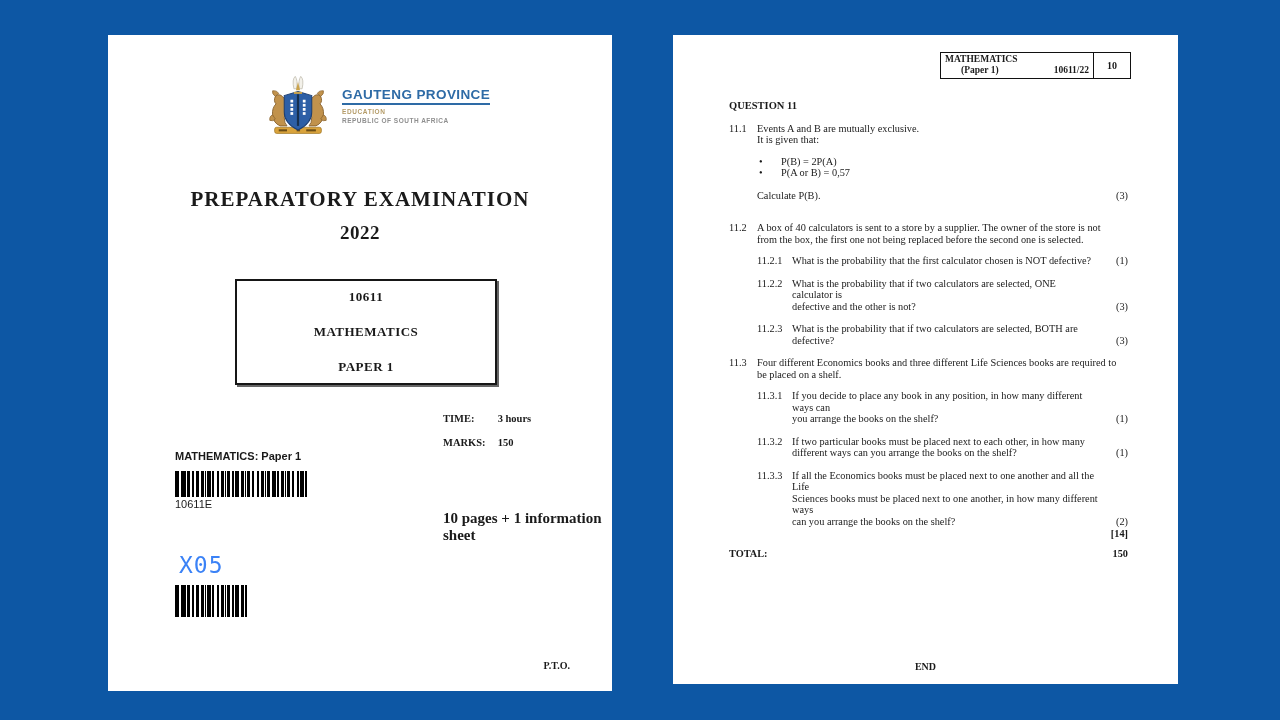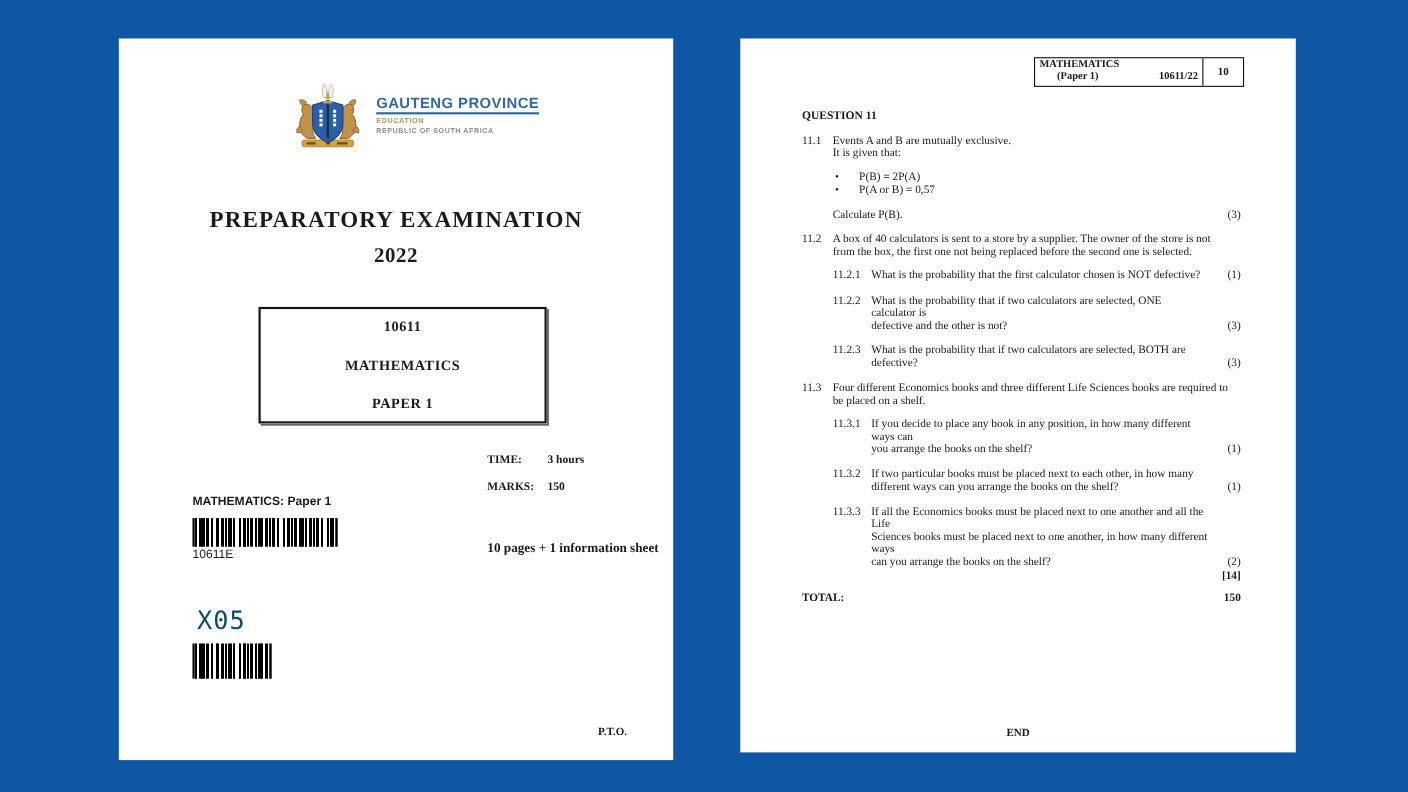--- a/index.html
+++ b/index.html
@@ -23,27 +23,27 @@
   .cover-year{position:absolute;left:0;top:187px;width:100%;text-align:center;
               font-size:19px;font-weight:bold;letter-spacing:0.5px;}
   .subject-box{position:absolute;left:127px;top:244px;width:258px;height:86px;
                border:2.5px solid #161616;box-shadow:2px 2px 0 rgba(20,20,20,.65);
                display:flex;flex-direction:column;justify-content:space-between;
                padding:8px 0;text-align:center;}
   .subject-box div{font-size:13px;font-weight:bold;letter-spacing:0.5px;}
 
   .kv-row{position:absolute;left:335px;font-size:10.5px;font-weight:bold;}
   .kv-row .kv-label{display:inline-block;width:52px;}
-  .pages-note{position:absolute;left:335px;top:456px;font-size:12px;font-weight:bold;}
+  .pages-note{position:absolute;left:335px;top:475px;font-size:15px;font-weight:bold;}
 
   .bc1-label{position:absolute;left:67px;top:415px;font-family:"Liberation Sans",sans-serif;
              font-size:11px;font-weight:bold;}
   .bc1-code{position:absolute;left:67px;top:463px;font-family:"Liberation Sans",sans-serif;font-size:11px;}
   .bc2-label{position:absolute;left:71px;top:517px;font-family:"DejaVu Sans Mono",monospace;
-             font-size:23px;letter-spacing:1px;color:#0c4a6e;}
+             font-size:23px;letter-spacing:1px;color:#3b82f6;}
   .barcode{position:absolute;background-color:#fff;border-left:2px solid #000;border-right:2px solid #000;
     background-image:
       repeating-linear-gradient(90deg,#000 0 2px,transparent 2px 5px),
       repeating-linear-gradient(90deg,#000 0 1px,transparent 1px 4px),
       repeating-linear-gradient(90deg,transparent 0 6px,#000 6px 8px,transparent 8px 13px);}
   .barcode.bc1{left:67px;top:436px;width:128px;height:26px;}
   .barcode.bc2{left:67px;top:550px;width:68px;height:32px;}
   .pto{position:absolute;right:42px;bottom:20px;font-size:10px;font-weight:bold;}
 
   
@@ -177,21 +177,21 @@
       <div class="bullets">
         <div class="bullet-row">
           <div class="bullet-glyph">•</div>
           <div>P(B) = 2P(A)</div>
         </div>
         <div class="bullet-row">
           <div class="bullet-glyph">•</div>
           <div>P(A or B) = 0,57</div>
         </div>
       </div>
-      <div class="q-row" style="margin-bottom:11px;">
+      <div class="q-row" style="margin-bottom:21px;">
         <div class="q-num"></div>
         <div class="q-text">Calculate P(B).</div>
         <div class="q-marks">
             <span>(3)</span>
           </div>
       </div>
 
       <div class="q-row" style="margin-bottom:10px;">
         <div class="q-num">11.2</div>
         <div class="q-text">

